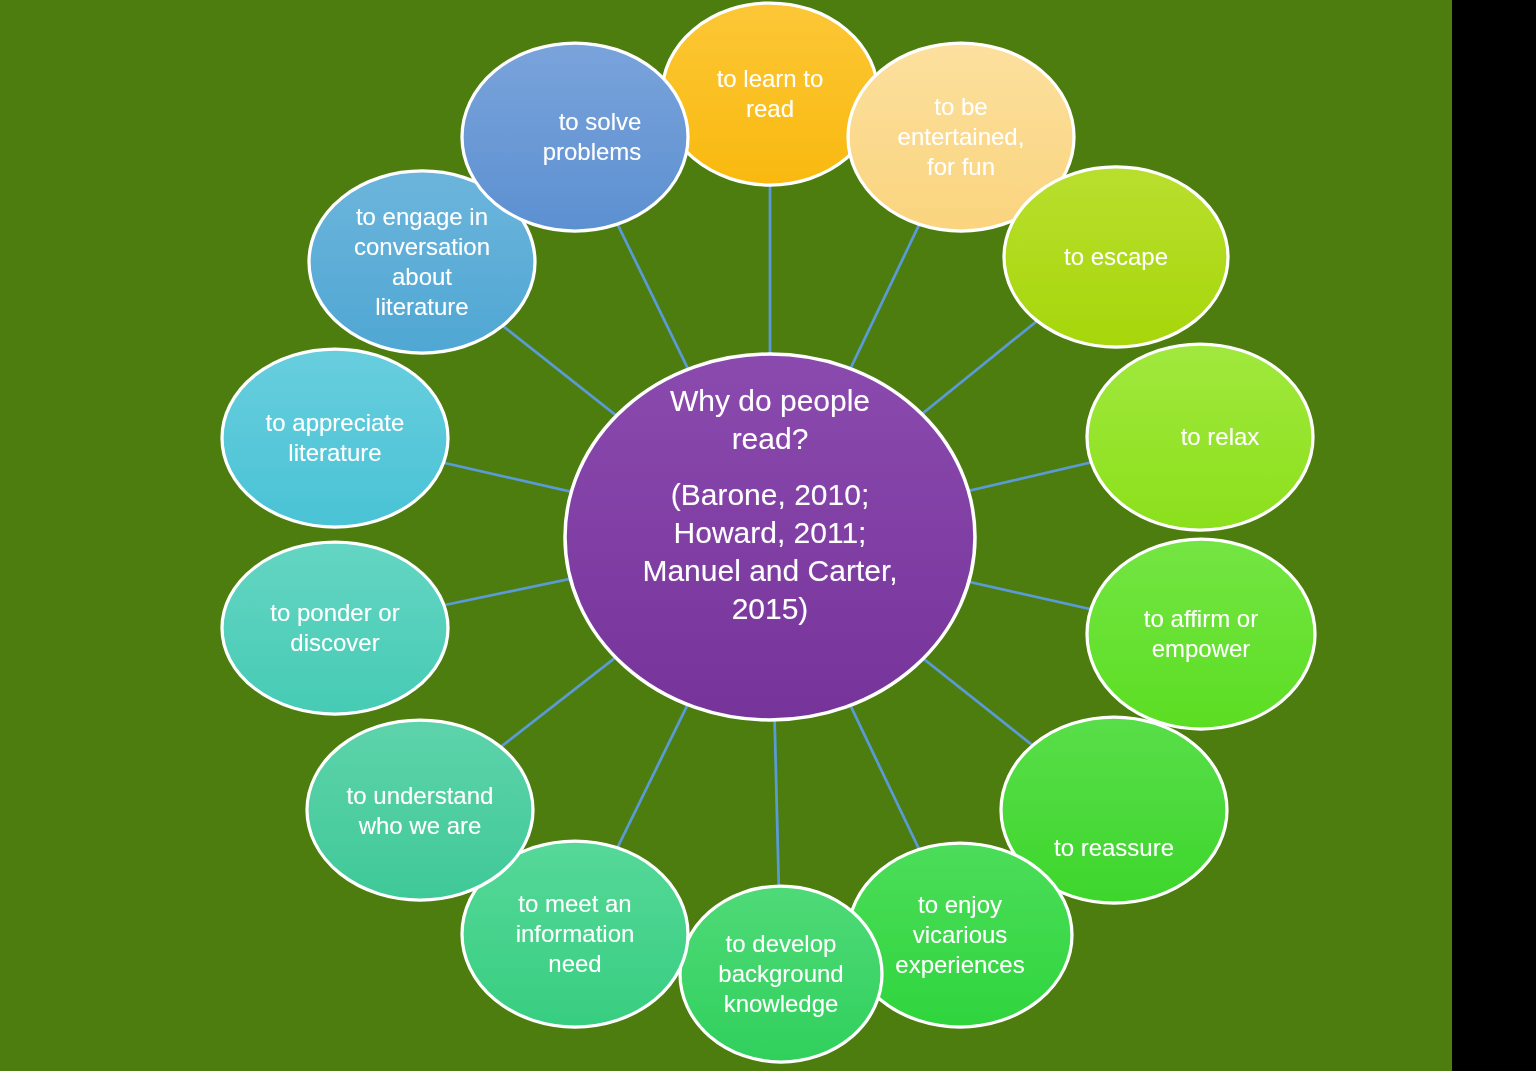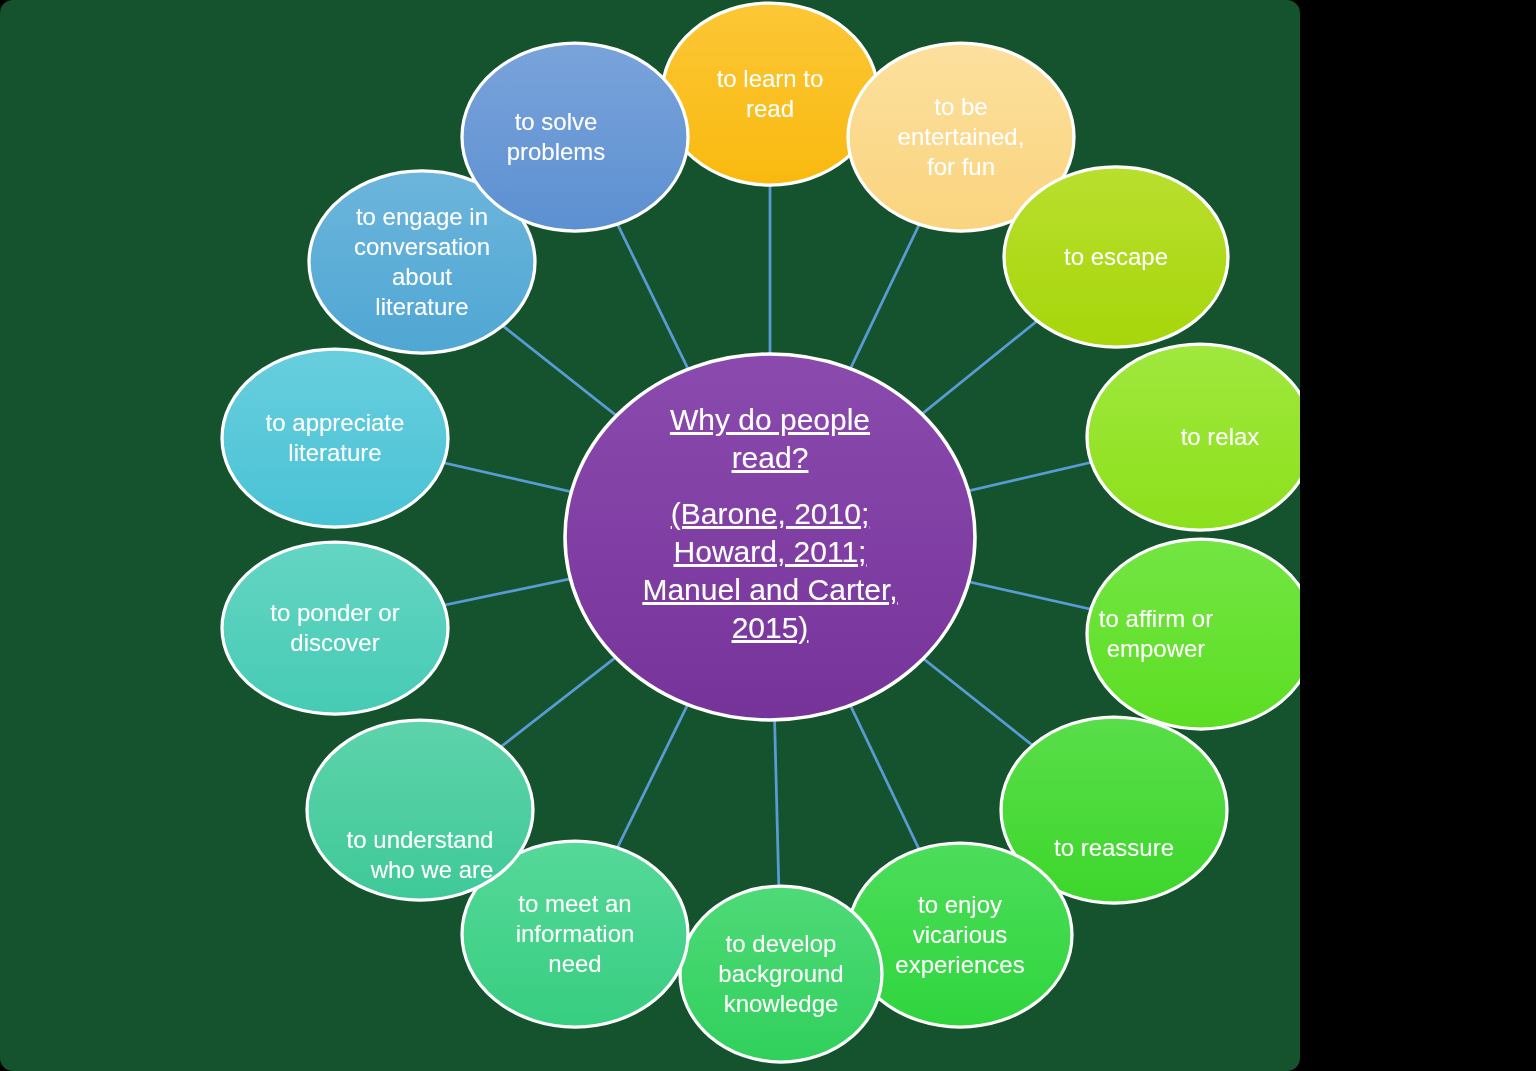--- a/index.html
+++ b/index.html
@@ -1,23 +1,22 @@
 <!DOCTYPE html>
 <html><head>
 <meta charset="utf-8">
 <style>
   html, body { margin: 0; padding: 0; background: #000; }
   .stage {
     position: relative;
-    width: 1300px;
+    width: 1452px;
     height: 1071px;
-    background: #14532d;
+    background: #4d7c0f;
     overflow: hidden;
     font-family: "Liberation Sans", sans-serif;
-    border-radius: 13px;
   }
   .stage svg { position: absolute; left: 0; top: 0; }
   .labels { position: absolute; left: 0; top: 0; width: 100%; height: 100%; }
   .node-label {
     position: absolute;
     transform: translate(-50%, -50%);
     color: #fff;
     font-size: 24px;
     line-height: 30px;
     text-align: center;
@@ -136,21 +135,21 @@
         <div>to be</div>
         <div>entertained,</div>
         <div>for fun</div>
       </div>
       <div class="node-label" style="left: 1116px; top: 257px;">
         <div>to escape</div>
       </div>
       <div class="node-label" style="left: 1200px; top: 437px; margin-left: 20px;">
         <div>to relax</div>
       </div>
-      <div class="node-label" style="left: 1156px; top: 634px;">
+      <div class="node-label" style="left: 1201px; top: 634px;">
         <div>to affirm or</div>
         <div>empower</div>
       </div>
       <div class="node-label" style="left: 1114px; top: 848px;">
         <div>to reassure</div>
       </div>
       <div class="node-label" style="left: 781px; top: 974px;">
         <div>to develop</div>
         <div>background</div>
         <div>knowledge</div>
@@ -158,43 +157,43 @@
       <div class="node-label" style="left: 960px; top: 935px;">
         <div>to enjoy</div>
         <div>vicarious</div>
         <div>experiences</div>
       </div>
       <div class="node-label" style="left: 575px; top: 934px;">
         <div>to meet an</div>
         <div>information</div>
         <div>need</div>
       </div>
-      <div class="node-label" style="left: 420px; top: 855px; text-align: right;">
+      <div class="node-label" style="left: 420px; top: 811px;">
         <div>to understand</div>
         <div>who we are</div>
       </div>
       <div class="node-label" style="left: 335px; top: 628px;">
         <div>to ponder or</div>
         <div>discover</div>
       </div>
       <div class="node-label" style="left: 335px; top: 438px;">
         <div>to appreciate</div>
         <div>literature</div>
       </div>
       <div class="node-label" style="left: 422px; top: 262px;">
         <div>to engage in</div>
         <div>conversation</div>
         <div>about</div>
         <div>literature</div>
       </div>
-      <div class="node-label" style="left: 556px; top: 137px;">
+      <div class="node-label" style="left: 592px; top: 137px; text-align: right;">
         <div>to solve</div>
         <div>problems</div>
       </div>
-      <div class="node-label center-label" style="left: 770px; top: 524px; text-decoration: underline;">
+      <div class="node-label center-label" style="left: 770px; top: 505px;">
         <div class="para">
           <div>Why do people</div>
           <div>read?</div>
         </div>
         <div class="para">
           <div>(Barone, 2010;</div>
           <div>Howard, 2011;</div>
           <div>Manuel and Carter,</div>
           <div>2015)</div>
         </div>

